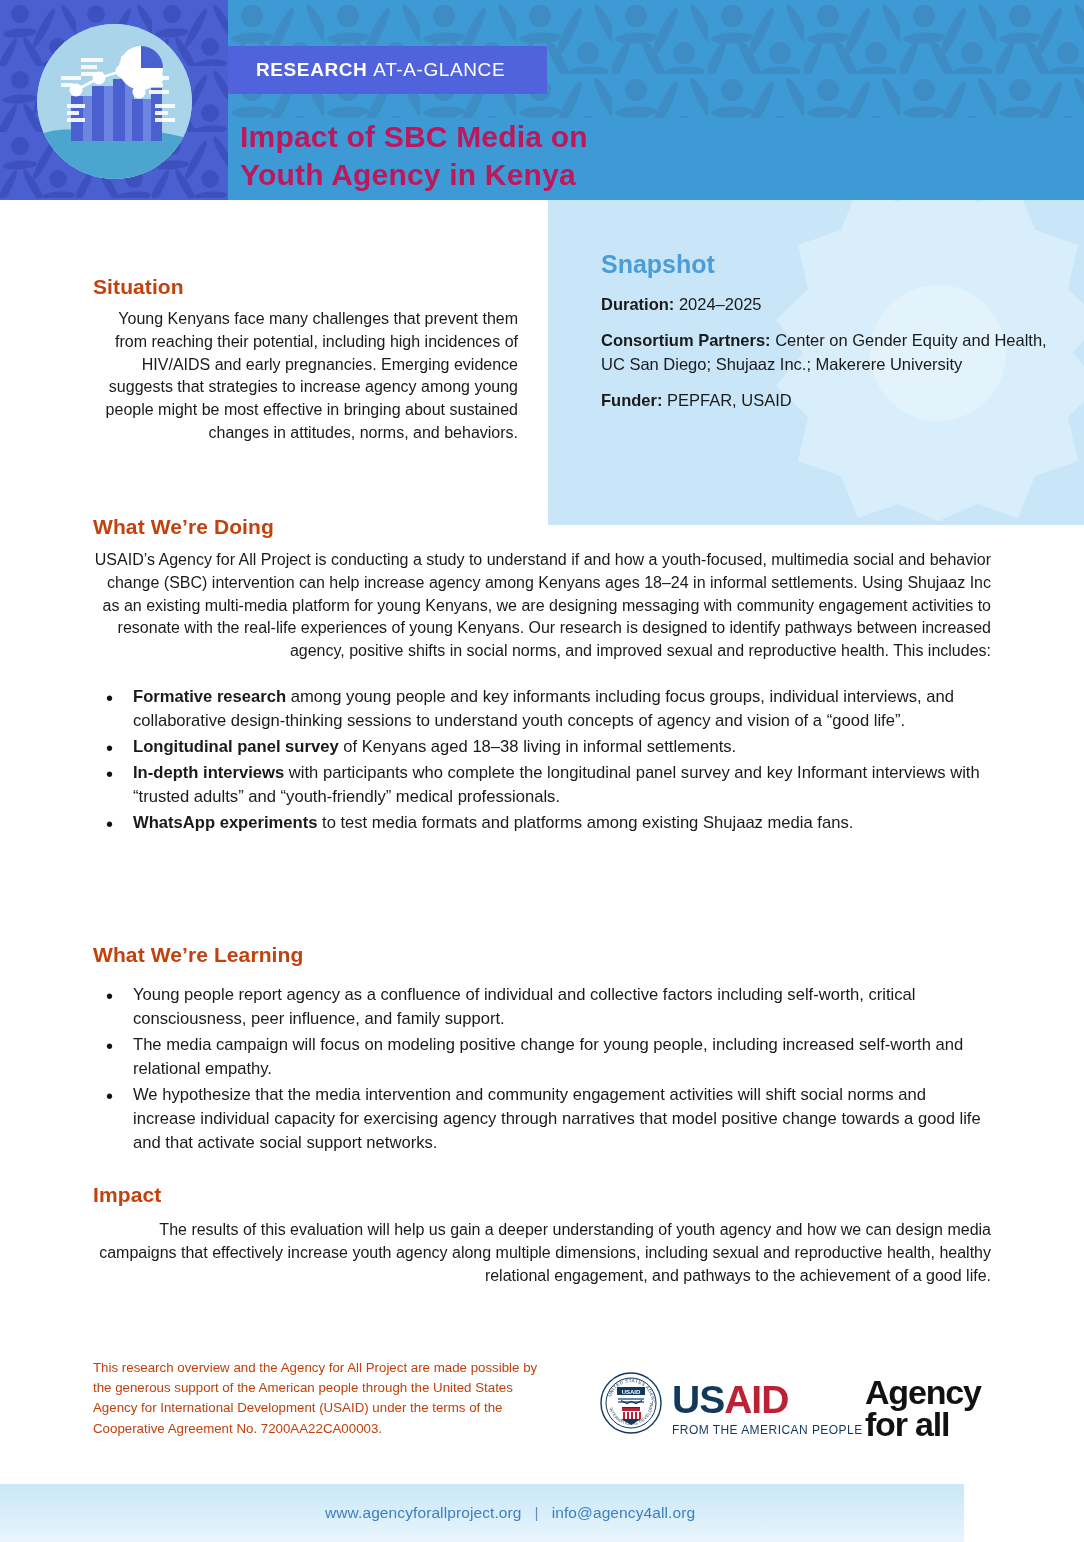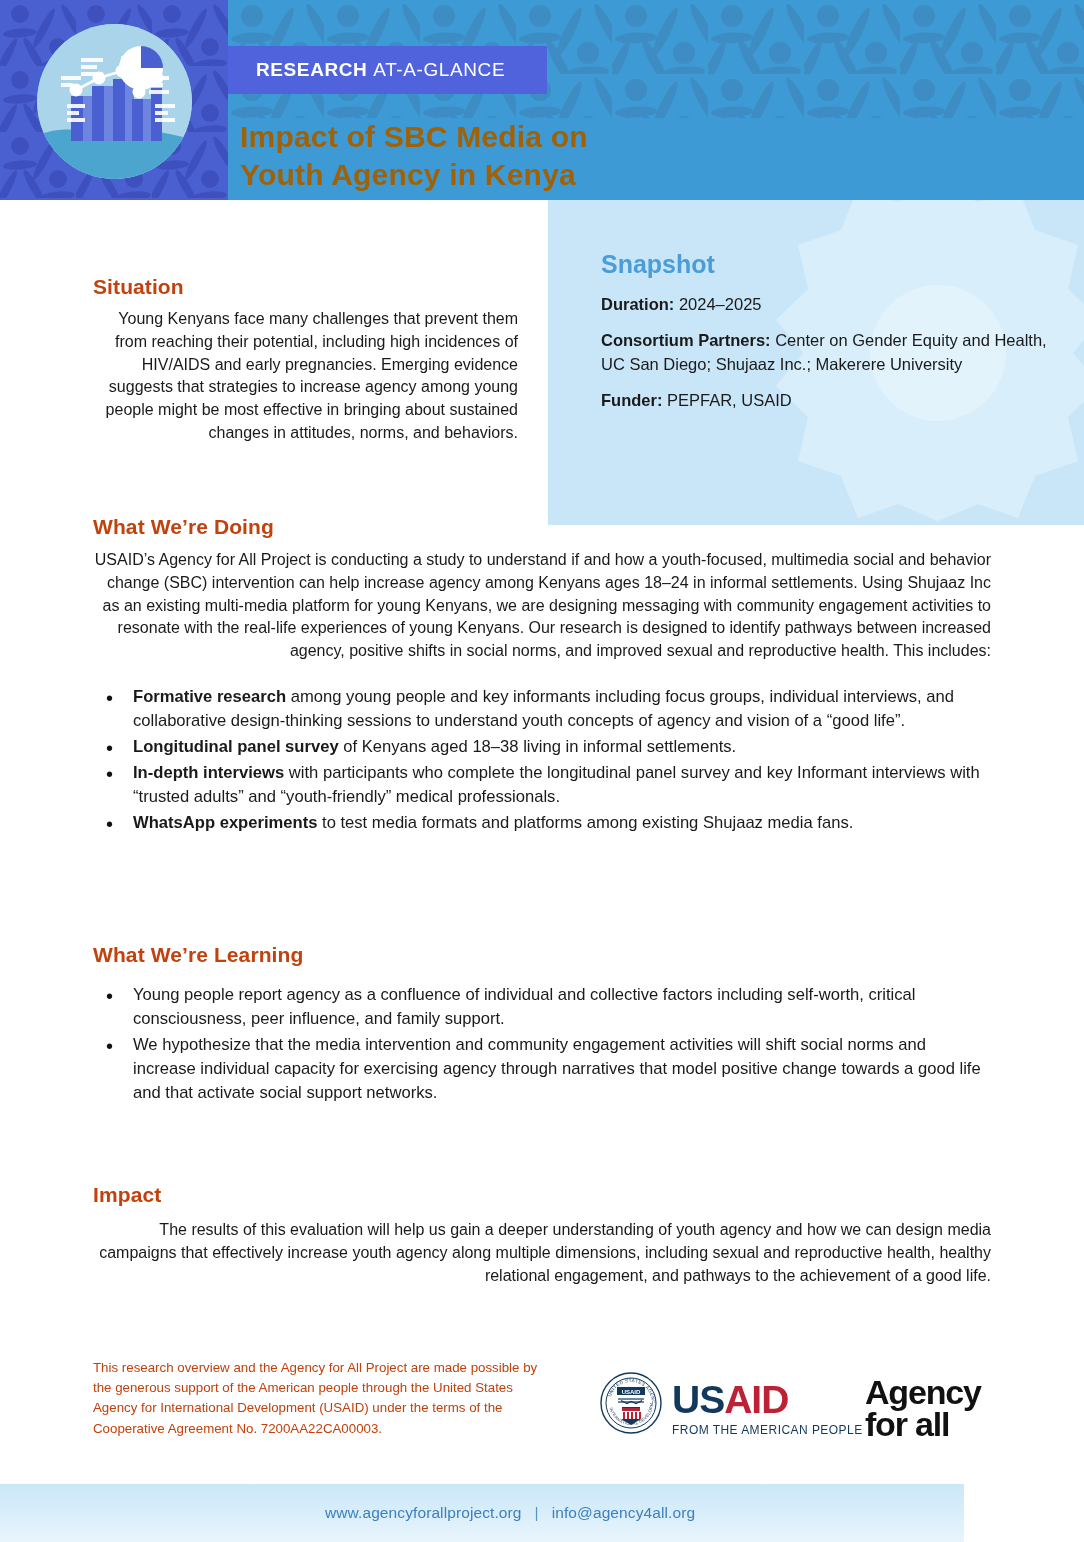--- a/index.html
+++ b/index.html
@@ -34,21 +34,21 @@
     position:absolute; top:46px; left:228px;
     background:#5063dc; color:#fff;
     padding:13px 28px 13px 28px;
     font-size:19px; letter-spacing:.6px;
     width:319px;
   }
   .badge b { font-weight:bold; }
   .badge span.light { font-weight:normal; }
   .title {
     position:absolute; top:118px; left:240px;
-    color:#a16207; font-size:30px; font-weight:bold;
+    color:#be185d; font-size:30px; font-weight:bold;
     line-height:1.28; letter-spacing:.2px;
   }
 
   
   .snapshot {
     position:absolute; top:200px; left:548px; width:536px; height:325px;
     background:#c9e6f8; overflow:hidden;
   }
   .snapshot .gear { position:absolute; top:-10px; left:225px; }
   .snapshot-inner { position:relative; padding:50px 30px 0 53px; }
@@ -233,20 +233,21 @@
       <li><b>Longitudinal panel survey</b><span> of Kenyans aged 18–38 living in informal settlements.</span></li>
       <li><b>In-depth interviews</b><span> with participants who complete the longitudinal panel survey and key Informant interviews with “trusted adults” and “youth-friendly” medical professionals.</span></li>
       <li><b>WhatsApp experiments</b><span> to test media formats and platforms among existing Shujaaz media fans.</span></li>
     </ul>
   </div>
 
   <div class="full" style="top:943px;">
     <h2 class="sec">What We’re Learning</h2>
     <ul class="bullets" style="margin-top:16px;">
       <li><span>Young people report agency as a confluence of individual and collective factors including self-worth, critical consciousness, peer influence, and family support.</span></li>
+      <li><span>The media campaign will focus on modeling positive change for young people, including increased self-worth and relational empathy.</span></li>
       <li><span>We hypothesize that the media intervention and community engagement activities will shift social norms and increase individual capacity for exercising agency through narratives that model positive change towards a good life and that activate social support networks.</span></li>
     </ul>
   </div>
 
   <div class="full" style="top:1183px;">
     <h2 class="sec">Impact</h2>
     <p class="body" style="margin-top:12px;">The results of this evaluation will help us gain a deeper understanding of youth agency and how we can design media campaigns that effectively increase youth agency along multiple dimensions, including sexual and reproductive health, healthy relational engagement, and pathways to the achievement of a good life.</p>
   </div>
 
   <div class="disclaimer">This research overview and the Agency for All Project are made possible by the generous support of the American people through the United States Agency for International Development (USAID) under the terms of the Cooperative Agreement No. 7200AA22CA00003.</div>

